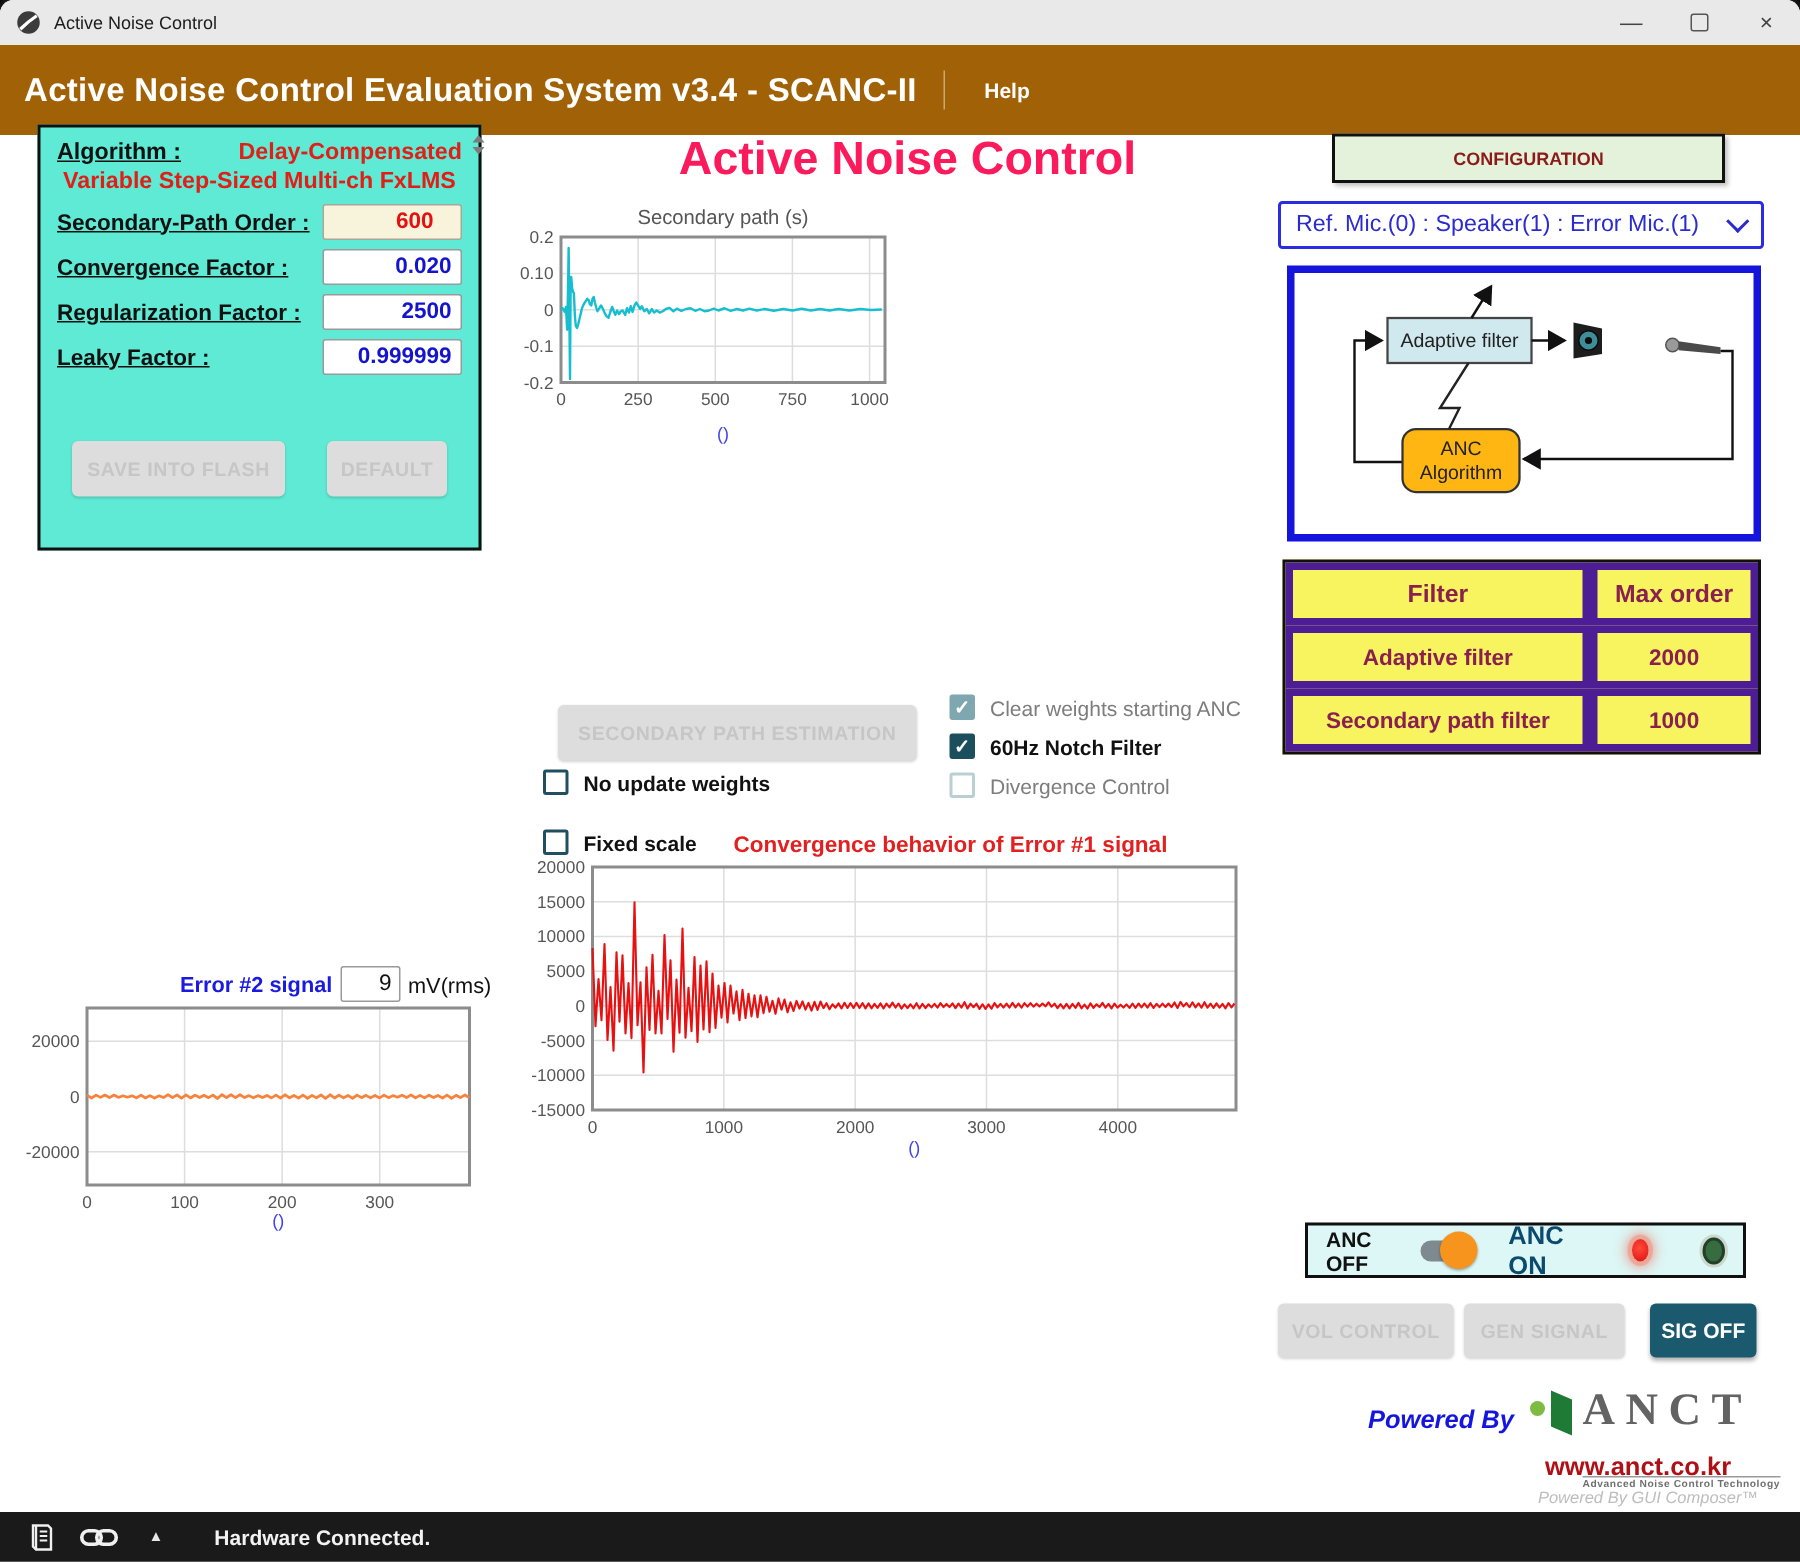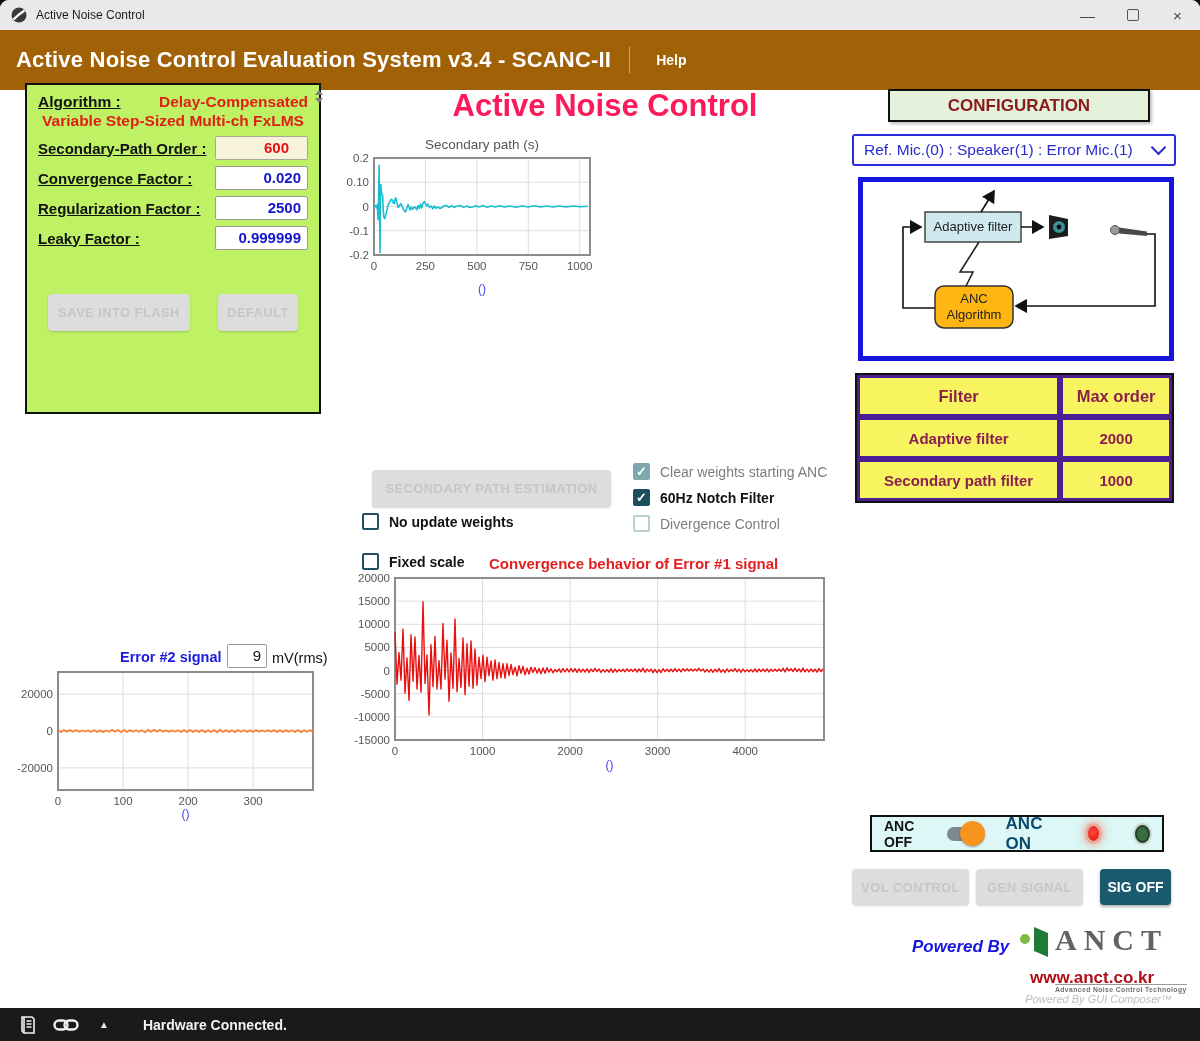--- a/index.html
+++ b/index.html
@@ -14,21 +14,21 @@
   .wbtn{width:45px;height:30px;display:flex;align-items:center;justify-content:center;
         color:#444;font-size:15px;cursor:default;}
   .wbtn .sq{width:10px;height:10px;border:1.4px solid #555;border-radius:2px;display:block;}
   
   .header{position:absolute;left:0;top:30px;width:100%;height:60px;background:#a16207;
           display:flex;align-items:center;}
   .header .htitle{margin-left:16px;font-size:22px;font-weight:bold;color:#fff;letter-spacing:.2px;}
   .header .hdiv{width:1px;height:26px;background:rgba(255,255,255,.45);margin-left:18px;}
   .header .hmenu{margin-left:26px;font-size:14px;color:#fff;font-weight:bold;}
   
-  .params{position:absolute;left:25px;top:83px;width:296px;height:331px;background:#bef264;
+  .params{position:absolute;left:25px;top:83px;width:296px;height:284px;background:#5eead4;
           border:2.5px solid #101010;box-sizing:border-box;padding:8px 11px 0 11px;}
   .alg-line1{display:flex;justify-content:space-between;font-size:15.5px;font-weight:bold;}
   .alg-label{color:#111;text-decoration:underline;}
   .alg-red{color:#E02018;}
   .alg-line2{text-align:center;font-size:15.5px;font-weight:bold;color:#E02018;margin-top:1px;}
   .prow{display:flex;justify-content:space-between;align-items:center;margin-top:6px;height:24px;}
   .plabel{font-size:15px;font-weight:bold;color:#111;text-decoration:underline;}
   .pinput{position:relative;width:93px;height:24px;box-sizing:border-box;border:1px solid #a8a89a;
           border-radius:2px;font-size:15px;font-weight:bold;text-align:right;}
   .pinput.spin{background:#F8F4DC;color:#E51010;padding:2px 18px 0 4px;}
@@ -48,35 +48,35 @@
   .chartbox{position:absolute;}
   .conv-title{position:absolute;left:489px;top:555px;font-size:15px;font-weight:bold;color:#E32020;}
   .err-title{position:absolute;left:120px;top:649px;font-size:14.5px;font-weight:bold;color:#1A1AE0;}
   .err-input{position:absolute;left:227px;top:644px;width:40px;height:24px;box-sizing:border-box;
              border:1px solid #9a9a9a;border-radius:2px;background:#fff;color:#111;
              font-size:15px;text-align:right;padding:2px 5px 0 2px;}
   .err-unit{position:absolute;left:272px;top:650px;font-size:14.5px;color:#111;}
   
   .configbtn{position:absolute;left:888px;top:89px;width:262px;height:33px;background:#E4F2DB;
              border:2px solid #101010;box-sizing:border-box;display:flex;align-items:center;
-             justify-content:center;font-size:17px;font-weight:bold;color:#8B1A1A;
+             justify-content:center;font-size:12px;font-weight:bold;color:#8B1A1A;
              box-shadow:2px 2px 3px rgba(0,0,0,.25);}
   .dropdown{position:absolute;left:852px;top:134px;width:324px;height:30px;background:#fff;
             border:2px solid #2B2BE0;border-radius:3px;box-sizing:border-box;display:flex;
             align-items:center;justify-content:space-between;padding:14px 10px;color:#2B2BD0;
             font-size:15.5px;}
   .chev{width:9px;height:9px;border-right:2.2px solid #2B2BD0;border-bottom:2.2px solid #2B2BD0;
         transform:rotate(45deg);margin-top:-5px;}
   .diagram{position:absolute;left:858px;top:177px;width:316px;height:184px;background:#fff;
            border:5px solid #1414DC;box-sizing:border-box;}
   
   .ftable{position:absolute;left:855px;top:373px;width:319px;height:130px;border:2.5px solid #101010;
           box-sizing:border-box;background:#F7F45F;display:grid;
           grid-template-columns:64.5% 35.5%;grid-template-rows:1fr 1fr 1fr;}
-  .ftable>div{display:flex;align-items:center;justify-content:center;border:3px solid #4c1d95;
+  .ftable>div{display:flex;align-items:center;justify-content:center;border:5px solid #4c1d95;
               font-weight:bold;color:#8B1F4F;}
   .fhead{font-size:16.5px;color:#7A1B3F;}
   .fcell{font-size:15px;}
   
   .spe-btn{position:absolute;left:372px;top:470px;width:239px;height:37px;}
   .cbrow{position:absolute;display:flex;align-items:center;gap:10px;}
   .cb{width:17px;height:17px;border-radius:2px;box-sizing:border-box;display:flex;
       align-items:center;justify-content:center;background:#fff;border:2px solid #20505F;}
   .cb .mark{color:#fff;font-size:13px;font-weight:bold;line-height:1;}
   .cb.checked{background:#1B4F5E;border-color:#1B4F5E;}

